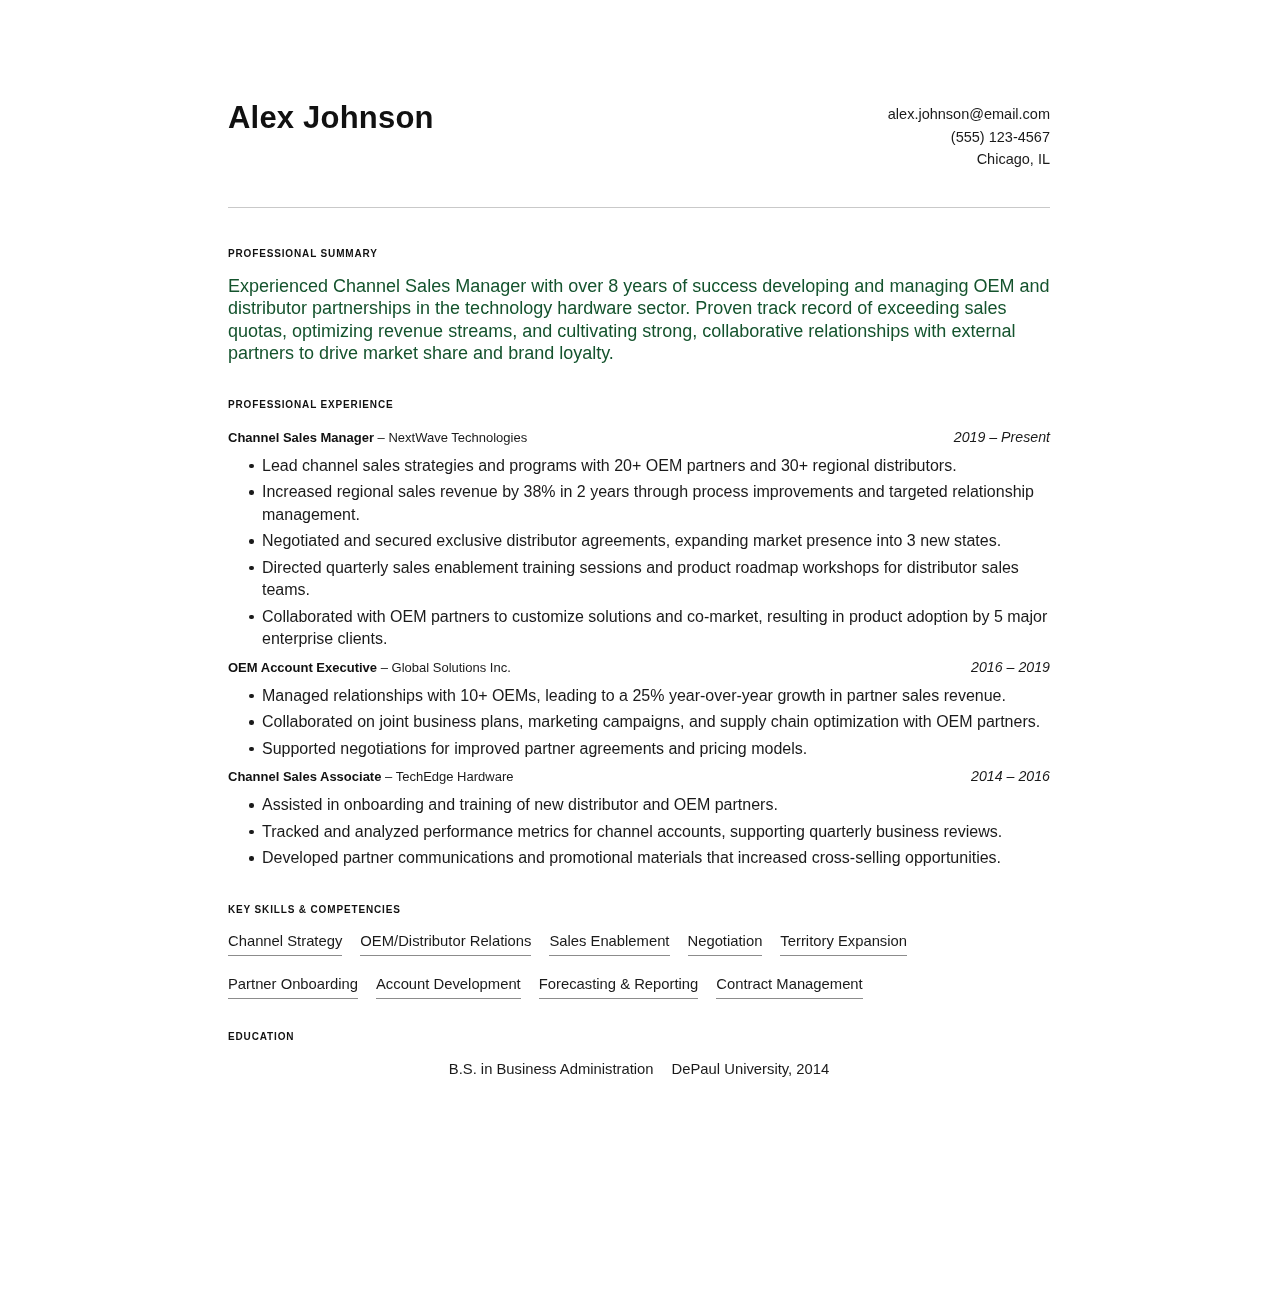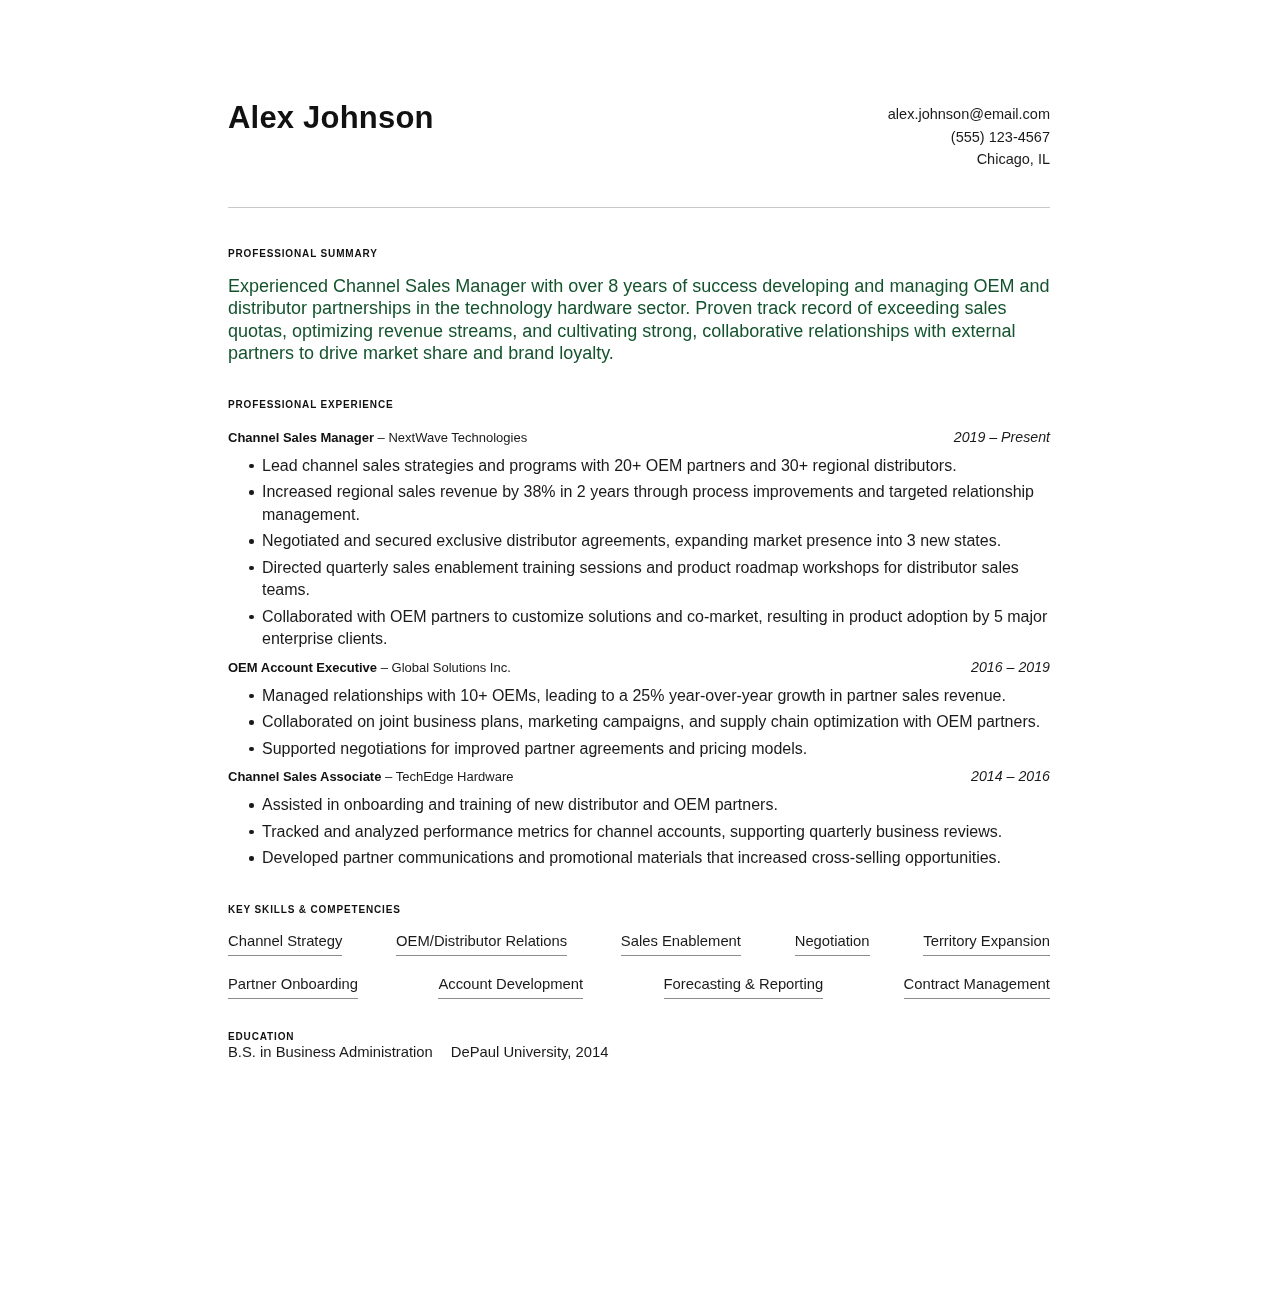--- a/index.html
+++ b/index.html
@@ -129,38 +129,38 @@
     height: 4.5px;
     border-radius: 50%;
     background: #1a1a1a;
   }
 
   
   .skills-rows { margin-top: 16px; }
   .skills-row {
     display: flex;
     flex-wrap: nowrap;
-    gap: 28px;
-    justify-content: space-between;
+    gap: 18px;
   }
   .skills-row + .skills-row { margin-top: 18px; }
   .skill {
     font-size: 14.8px;
     line-height: 20px;
     color: #1a1a1a;
     padding-bottom: 4px;
     border-bottom: 1px solid #8c8c8c;
     white-space: nowrap;
   }
 
   
   .edu-row {
     display: flex;
     align-items: baseline;
-    justify-content: flex-start;
+    justify-content: center;
+    margin-top: 17px;
   }
   .edu-degree {
     font-size: 14.8px;
     line-height: 21px;
     color: #1a1a1a;
   }
   .edu-school {
     font-size: 14.8px;
     line-height: 21px;
     color: #1a1a1a;

